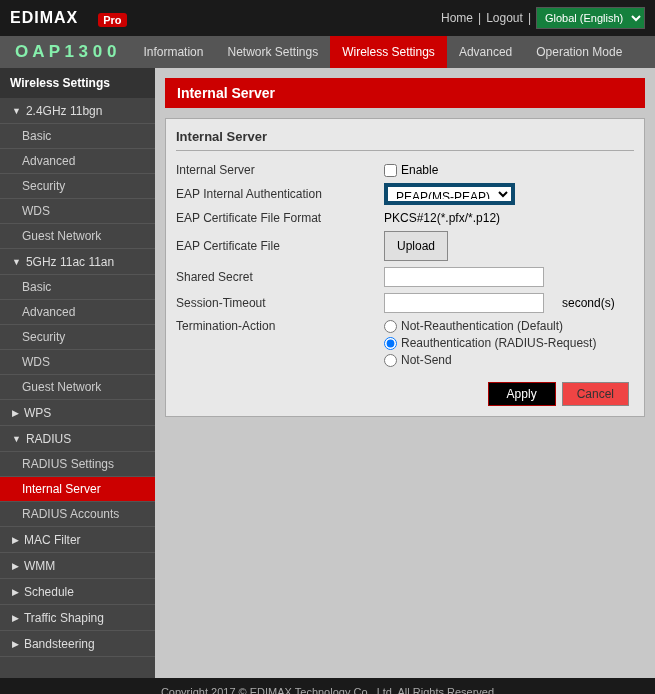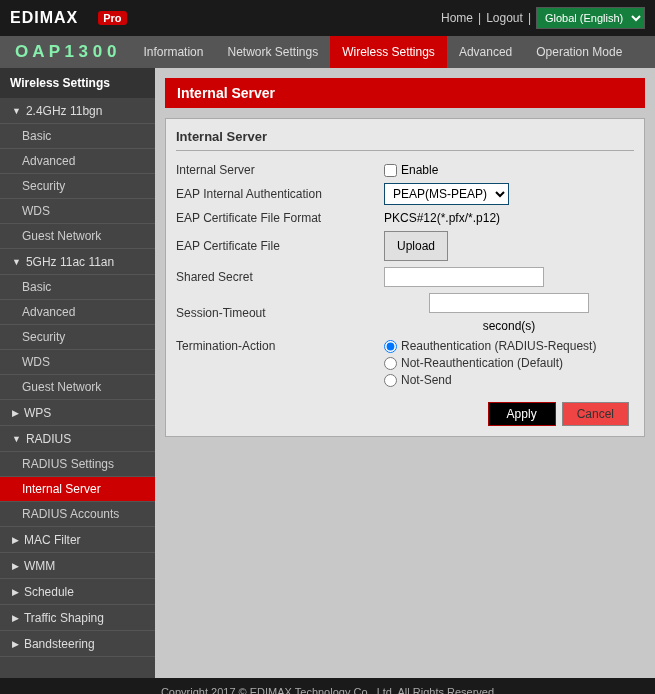--- a/index.html
+++ b/index.html
@@ -1,20 +1,20 @@
 <!DOCTYPE html>
 <html><head>
   <meta charset="utf-8">
   <style>
     * { margin: 0; padding: 0; box-sizing: border-box; }
     body { font-family: Arial, sans-serif; font-size: 12px; background: #d0d0d0; width: 655px; min-height: 694px; }
 
     
     .top-header { background: #1a1a1a; height: 36px; display: flex; align-items: center; justify-content: space-between; padding: 0 10px; }
-    .logo { display: flex; align-items: center; }
+    .logo { display: flex; align-items: flex-end; }
     .logo-edimax { color: white; font-weight: bold; font-size: 16px; letter-spacing: 1px; }
     .logo-pro { background: #cc0000; color: white; font-size: 11px; font-weight: bold; padding: 1px 5px; border-radius: 3px; margin-left: 20px; }
     .top-nav { color: #ccc; font-size: 12px; display: flex; align-items: center; gap: 5px; }
     .top-nav a { color: #ccc; text-decoration: none; }
     .lang-select { background: #15803d; color: white; border: 1px solid #555; font-size: 11px; padding: 2px 4px; }
 
     
     .nav-bar { background: #555; height: 32px; display: flex; align-items: center; }
     .nav-model { color: #86efac; font-size: 17px; font-weight: bold; padding: 0 15px; min-width: 120px; }
     .nav-links { display: flex; height: 100%; }
@@ -37,21 +37,21 @@
     .content-area { flex: 1; background: #c8c8c8; padding: 10px; }
     .page-header { background: #cc0000; color: white; font-size: 14px; font-weight: bold; padding: 7px 12px; margin-bottom: 10px; }
     .content-box { background: #e8e8e8; border: 1px solid #aaa; padding: 10px; }
     .content-box-title { font-size: 13px; font-weight: bold; color: #333; margin-bottom: 12px; border-bottom: 1px solid #aaa; padding-bottom: 6px; }
     .form-row { display: flex; align-items: center; gap: 8px; margin-bottom: 6px; }
     .label-col { width: 200px; color: #333; font-size: 12px; flex-shrink: 0; }
     .value-col { flex: 1; display: flex; align-items: center; }
 
     input[type="checkbox"] { margin-right: 4px; }
     input[type="text"] { border: 1px solid #aaa; background: white; padding: 2px 4px; font-size: 12px; height: 20px; }
-    select { border: 1px solid #0c4a6e; background: white; padding: 2px 4px; font-size: 12px; height: 22px; }
+    select { border: 4px solid #0c4a6e; background: white; padding: 2px 4px; font-size: 12px; height: 22px; }
     input[type="radio"] { margin-right: 4px; }
 
     .upload-btn { background: #e0e0e0; border: 1px solid #888; padding: 2px 12px; font-size: 12px; cursor: pointer; height: 30px; }
 
     .radio-group { display: flex; flex-direction: column; gap: 3px; }
     .radio-item { display: flex; align-items: center; font-size: 12px; color: #333; }
 
     
     .action-buttons { display: flex; justify-content: flex-end; gap: 6px; margin-top: 15px; padding-right: 5px; }
     .btn-apply { background: #000000; color: white; border: 1px solid #aa0000; padding: 4px 18px; font-size: 12px; cursor: pointer; }
@@ -199,40 +199,40 @@
 
       <div class="form-row">
         <div class="label-col">Shared Secret</div>
         <div class="value-col">
           <input type="text" style="width: 160px;">
         </div>
       </div>
 
       <div class="form-row">
         <div class="label-col">Session-Timeout</div>
-        <div class="value-col" style="gap:6px;flex-direction:column;">
+        <div class="value-col" style="gap:18px;">
           <input type="text" style="width: 160px;">
           <span>second(s)</span>
         </div>
       </div>
 
       <div class="form-row" style="align-items:flex-start; margin-top:4px;">
         <div class="label-col">Termination-Action</div>
         <div class="value-col">
           <div class="radio-group">
+            <label class="radio-item">
+              <input type="radio" name="termination" style="">
+              <span>Not-Reauthentication (Default)</span>
+            </label>
             <label class="radio-item">
               <input type="radio" name="termination" checked="" style="">
               <span>Reauthentication (RADIUS-Request)</span>
             </label>
             <label class="radio-item">
               <input type="radio" name="termination" style="">
-              <span>Not-Reauthentication (Default)</span>
-            </label>
-            <label class="radio-item">
-              <input type="radio" name="termination" style="">
               <span>Not-Send</span>
             </label>
           </div>
         </div>
       </div>
 
       <div class="action-buttons">
         <button class="btn-apply">Apply</button>
         <button class="btn-cancel">Cancel</button>
       </div>

